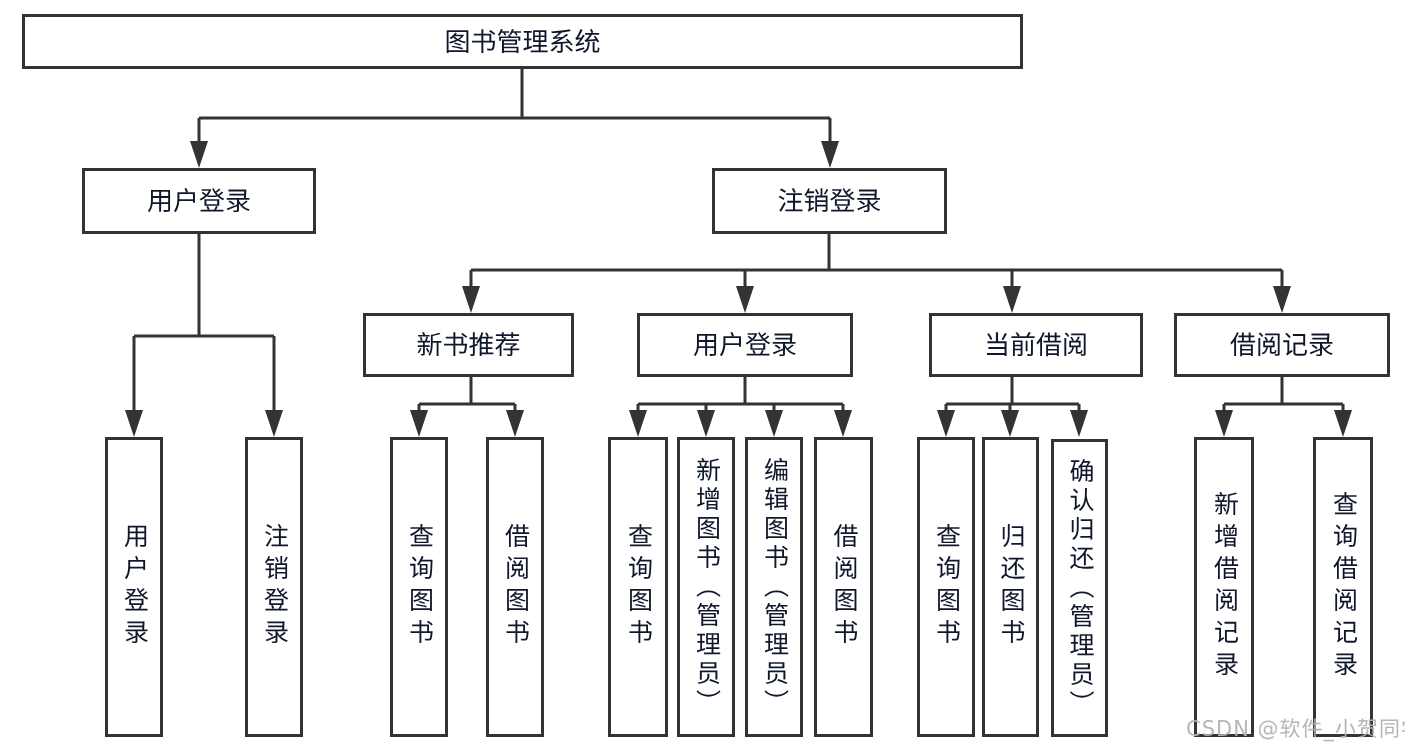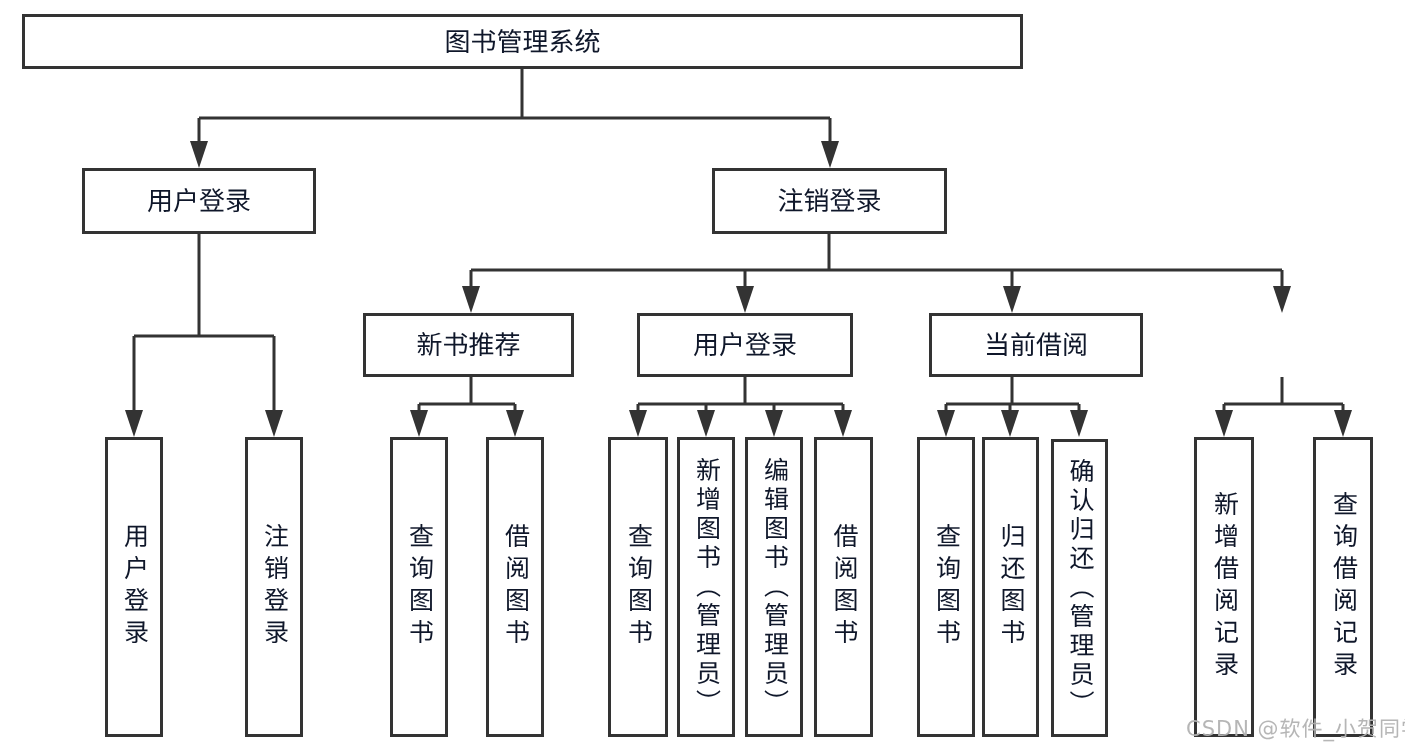--- a/index.html
+++ b/index.html
@@ -106,20 +106,21 @@
   </svg>
 
   <div class="box" style="left:22px; top:14px; width:1001px; height:55px;">图书管理系统</div>
 
   <div class="box" style="left:82px; top:168px; width:234px; height:66px;">用户登录</div>
   <div class="box" style="left:712px; top:168px; width:235px; height:66px;">注销登录</div>
 
   <div class="box" style="left:363px; top:313px; width:211px; height:64px;">新书推荐</div>
   <div class="box" style="left:637px; top:313px; width:216px; height:64px;">用户登录</div>
   <div class="box" style="left:905px; top:313px; width:214px; height:64px;margin-left:24px;">当前借阅</div>
+  <div class="box" style="left:1174px; top:313px; width:216px; height:64px;">借阅记录</div>
 
   <div class="box vbox" style="left:105px; top:437px; width:58px; height:300px;">用户登录</div>
   <div class="box vbox" style="left:245px; top:437px; width:58px; height:300px;">注销登录</div>
 
   <div class="box vbox" style="left:390px; top:437px; width:58px; height:300px;">查询图书</div>
   <div class="box vbox" style="left:486px; top:437px; width:58px; height:300px;">借阅图书</div>
 
   <div class="box vbox" style="left:608px; top:437px; width:60px; height:300px;">查询图书</div>
   <div class="box vbox tight" style="left:677px; top:437px; width:58px; height:300px;">新增图书（管理员）</div>
   <div class="box vbox tight" style="left:745px; top:437px; width:58px; height:300px;">编辑图书（管理员）</div>

